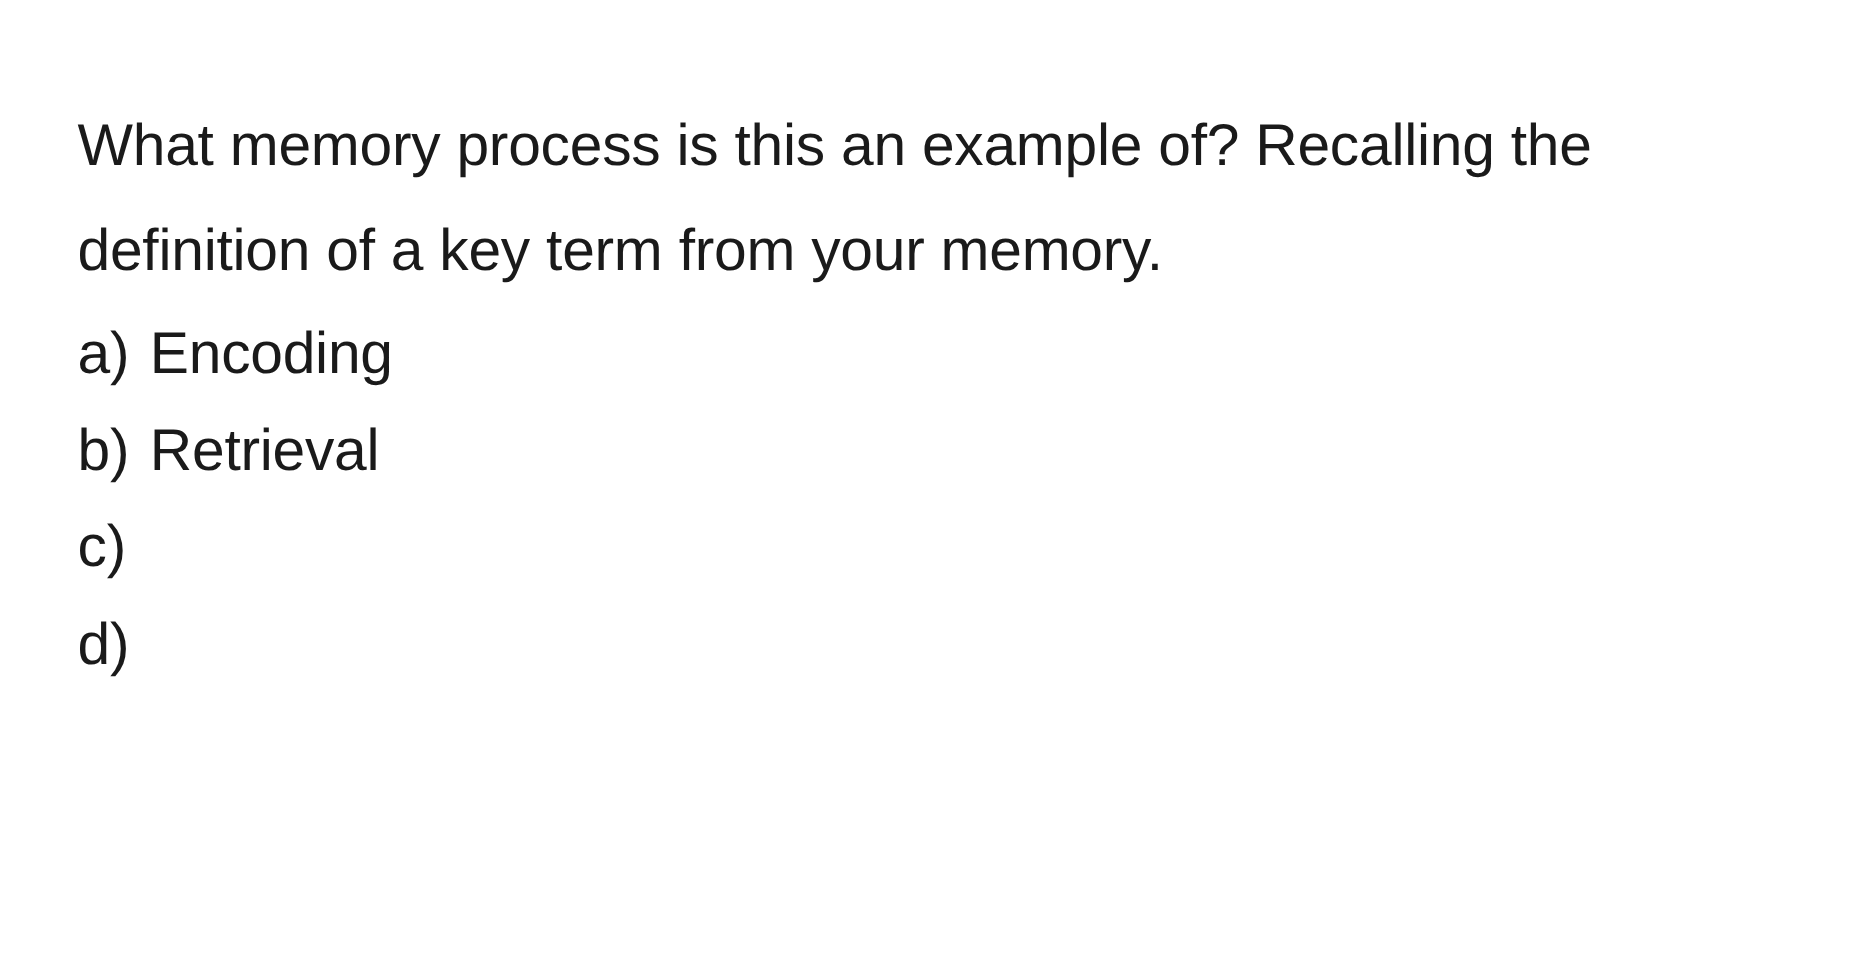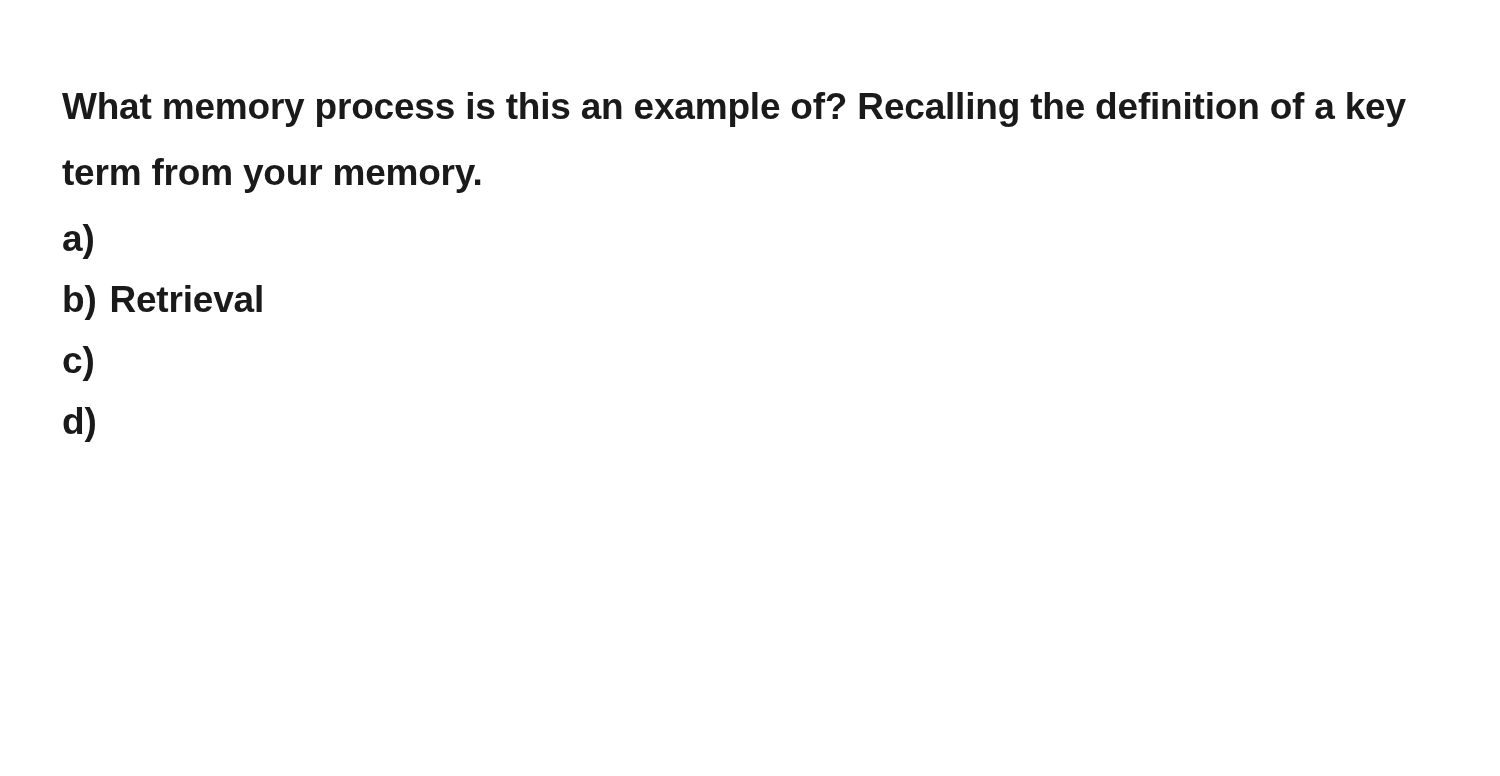--- a/index.html
+++ b/index.html
@@ -9,23 +9,23 @@
     }
     body {
       width: 1500px;
       height: 776px;
       background: #ffffff;
       font-family: -apple-system, BlinkMacSystemFont, "Segoe UI", Helvetica, Arial, sans-serif;
       color: #1a1a1a;
       padding: 74px 62px;
     }
     .question-block {
-      font-size: 37px;
+      font-size: 47px;
       line-height: 1.78;
-      font-weight: 700;
+      font-weight: 400;
       letter-spacing: -0.2px;
     }
     .question-prompt {
       margin-bottom: 0;
     }
     .options {
       margin-top: 2px;
     }
     .option {
       display: flex;
@@ -41,20 +41,21 @@
   </style>
 </head>
 <body>
 
 <div class="question-block">
   <div class="question-prompt">What memory process is this an example of? Recalling the definition of a key term from your memory.</div>
 
   <div class="options">
     <div class="option">
       <span class="option-letter">a)</span>
+      <span class="option-text">Encoding</span>
     </div>
     <div class="option">
       <span class="option-letter">b)</span>
       <span class="option-text">Retrieval</span>
     </div>
     <div class="option">
       <span class="option-letter">c)</span>
     </div>
     <div class="option">
       <span class="option-letter">d)</span>

